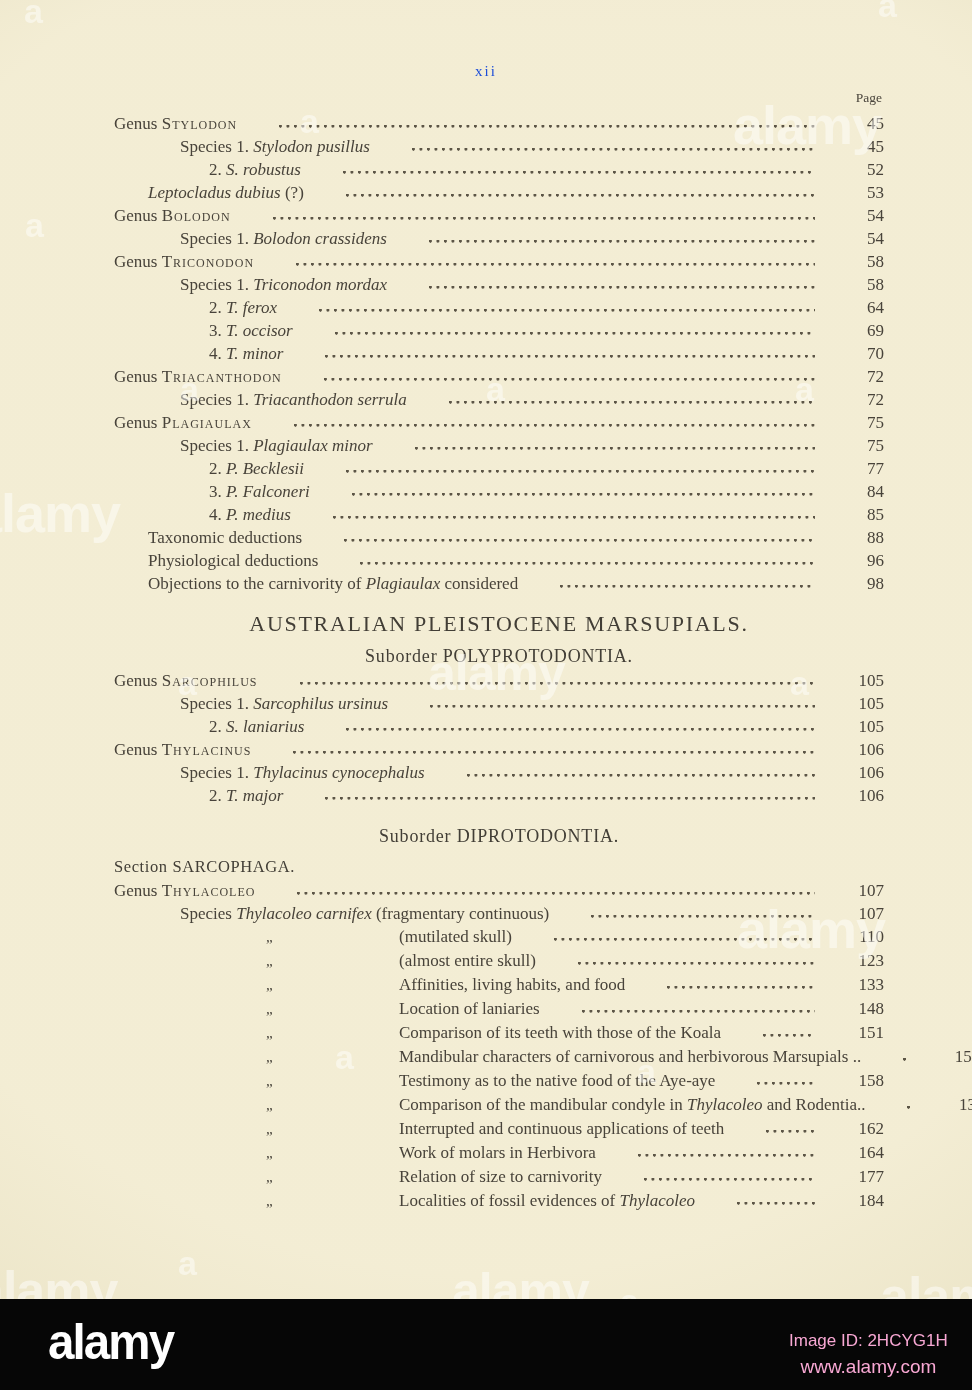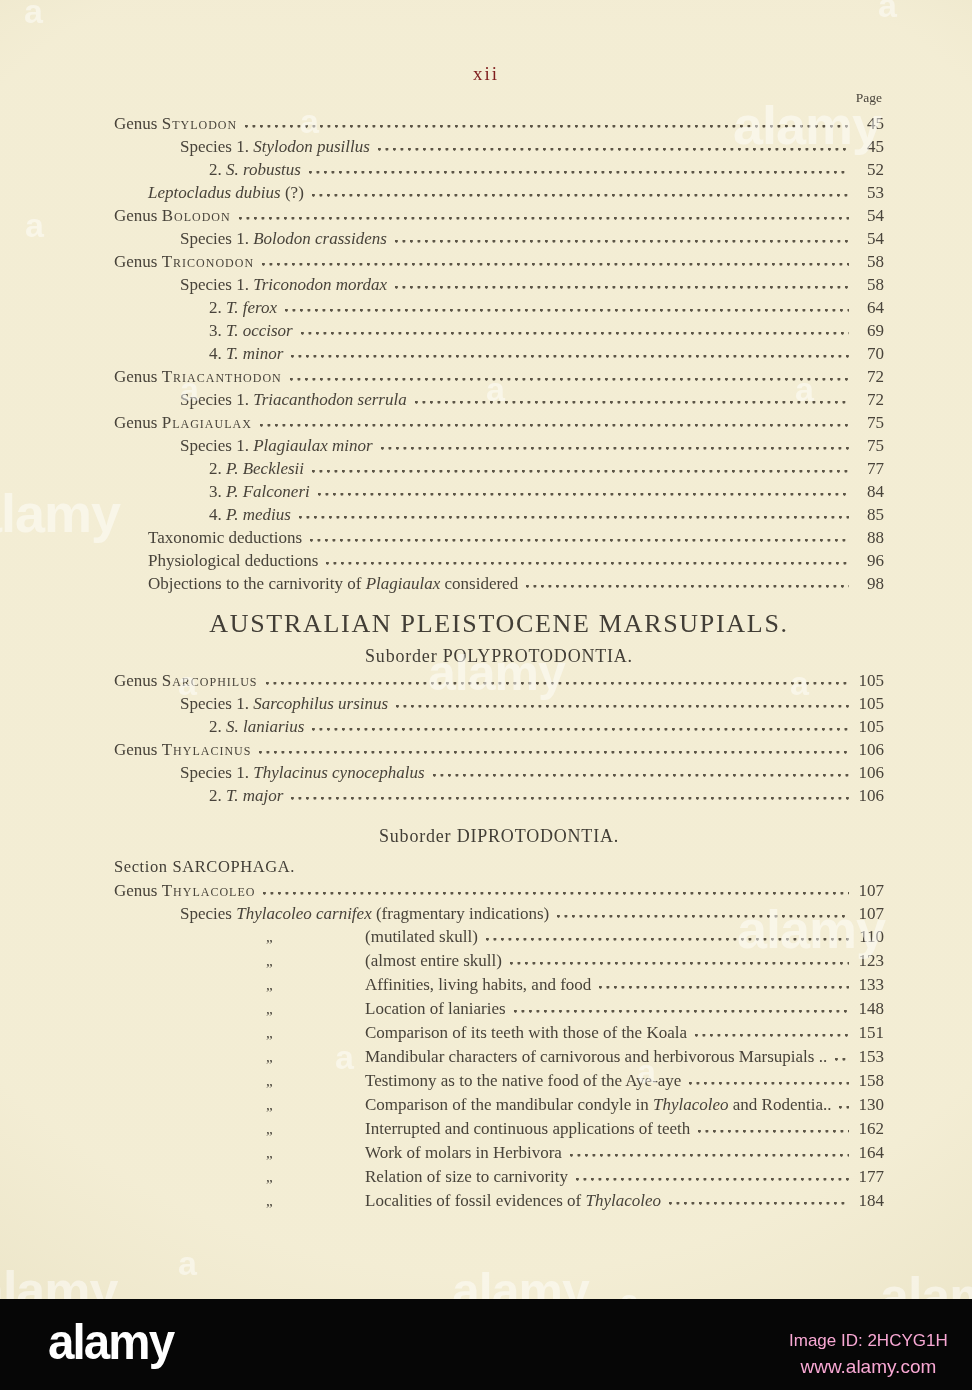--- a/index.html
+++ b/index.html
@@ -6,36 +6,36 @@
   body{
     width:972px;height:1390px;position:relative;overflow:hidden;
     font-family:"Liberation Serif",serif;
     background:
       radial-gradient(ellipse 130% 90% at 50% 42%, rgba(244,238,214,.9) 55%, rgba(222,214,178,.9) 100%),
       linear-gradient(180deg,#e6dfbd 0,#ece5c3 30px,#ece5c3 100%);
     color:#48433a;
   }
   
   .folio{position:absolute;top:63px;left:0;width:972px;text-align:center;
-         font-size:19px;letter-spacing:2px;color:#7f1d1d;}
+         font-size:15px;letter-spacing:2px;color:#1d4ed8;}
   .page-label{position:absolute;top:90px;right:90px;font-size:13.5px;color:#4a453c;}
   .toc{position:absolute;top:112px;left:114px;right:88px;font-size:17px;}
-  .row{display:flex;align-items:baseline;line-height:23px;white-space:nowrap;}
+  .row{display:flex;align-items:baseline;line-height:23px;white-space:nowrap;gap:34px;}
   .row .label{flex:0 0 auto;}
   .ind-sub1{padding-left:34px;}
   .ind-species{padding-left:66px;}
   .ind-num{padding-left:95px;}
   .sc{font-variant:small-caps;letter-spacing:1px;}
   .it{font-style:italic;}
   .leader{flex:1 1 auto;min-width:8px;height:14px;margin:0 5px 0 8px;align-self:baseline;
     background-image:radial-gradient(circle at 1.4px 11.2px,#5c5546 1.25px,rgba(92,85,70,0) 1.7px);
     background-size:7.5px 14px;background-repeat:repeat-x;}
   .pg{flex:0 0 auto;min-width:30px;text-align:right;}
   .dm{flex:0 0 auto;display:inline-block;margin-left:152px;width:99px;font-size:15px;color:#4a453c;}
-  .h1{text-align:center;font-size:26px;letter-spacing:1.7px;line-height:26px;
+  .h1{text-align:center;font-size:22px;letter-spacing:1.7px;line-height:26px;
       margin:16px 0 8px;color:#423e36;white-space:nowrap;}
   .h2{text-align:center;font-size:18px;letter-spacing:.8px;line-height:22px;margin:8px 0 2px;color:#423e36;}
   .h2.dip{margin:18px 0 0;}
   .h3{font-size:16.5px;letter-spacing:.6px;line-height:20px;margin:10px 0 2px;color:#423e36;}
   
   .wm-layer{position:absolute;inset:0;pointer-events:none;}
   .wm{position:absolute;color:rgba(255,255,255,.48);
       font-family:"Liberation Sans",sans-serif;font-weight:bold;letter-spacing:-1px;}
   
   .footer{position:absolute;left:0;bottom:0;width:972px;height:91px;background:#060606;}
@@ -192,21 +192,21 @@
       <span class="pg">106</span>
     </div>
     <div class="h2 dip">Suborder DIPROTODONTIA.</div>
     <div class="h3">Section SARCOPHAGA.</div>
     <div class="row">
       <span class="label"><span>Genus </span><span class="sc">Thylacoleo</span></span>
       <span class="leader"></span>
       <span class="pg">107</span>
     </div>
     <div class="row ind-species">
-      <span class="label"><span>Species </span><span class="it">Thylacoleo carnifex</span><span> (fragmentary indications)</span></span>
+      <span class="label"><span>Species </span><span class="it">Thylacoleo carnifex</span><span> (fragmentary continuous)</span></span>
       <span class="leader"></span>
       <span class="pg">107</span>
     </div>
     <div class="row ditto">
       <span class="dm">„</span>
       <span class="label"><span>(mutilated skull)</span></span>
       <span class="leader"></span>
       <span class="pg">110</span>
     </div>
     <div class="row ditto">

